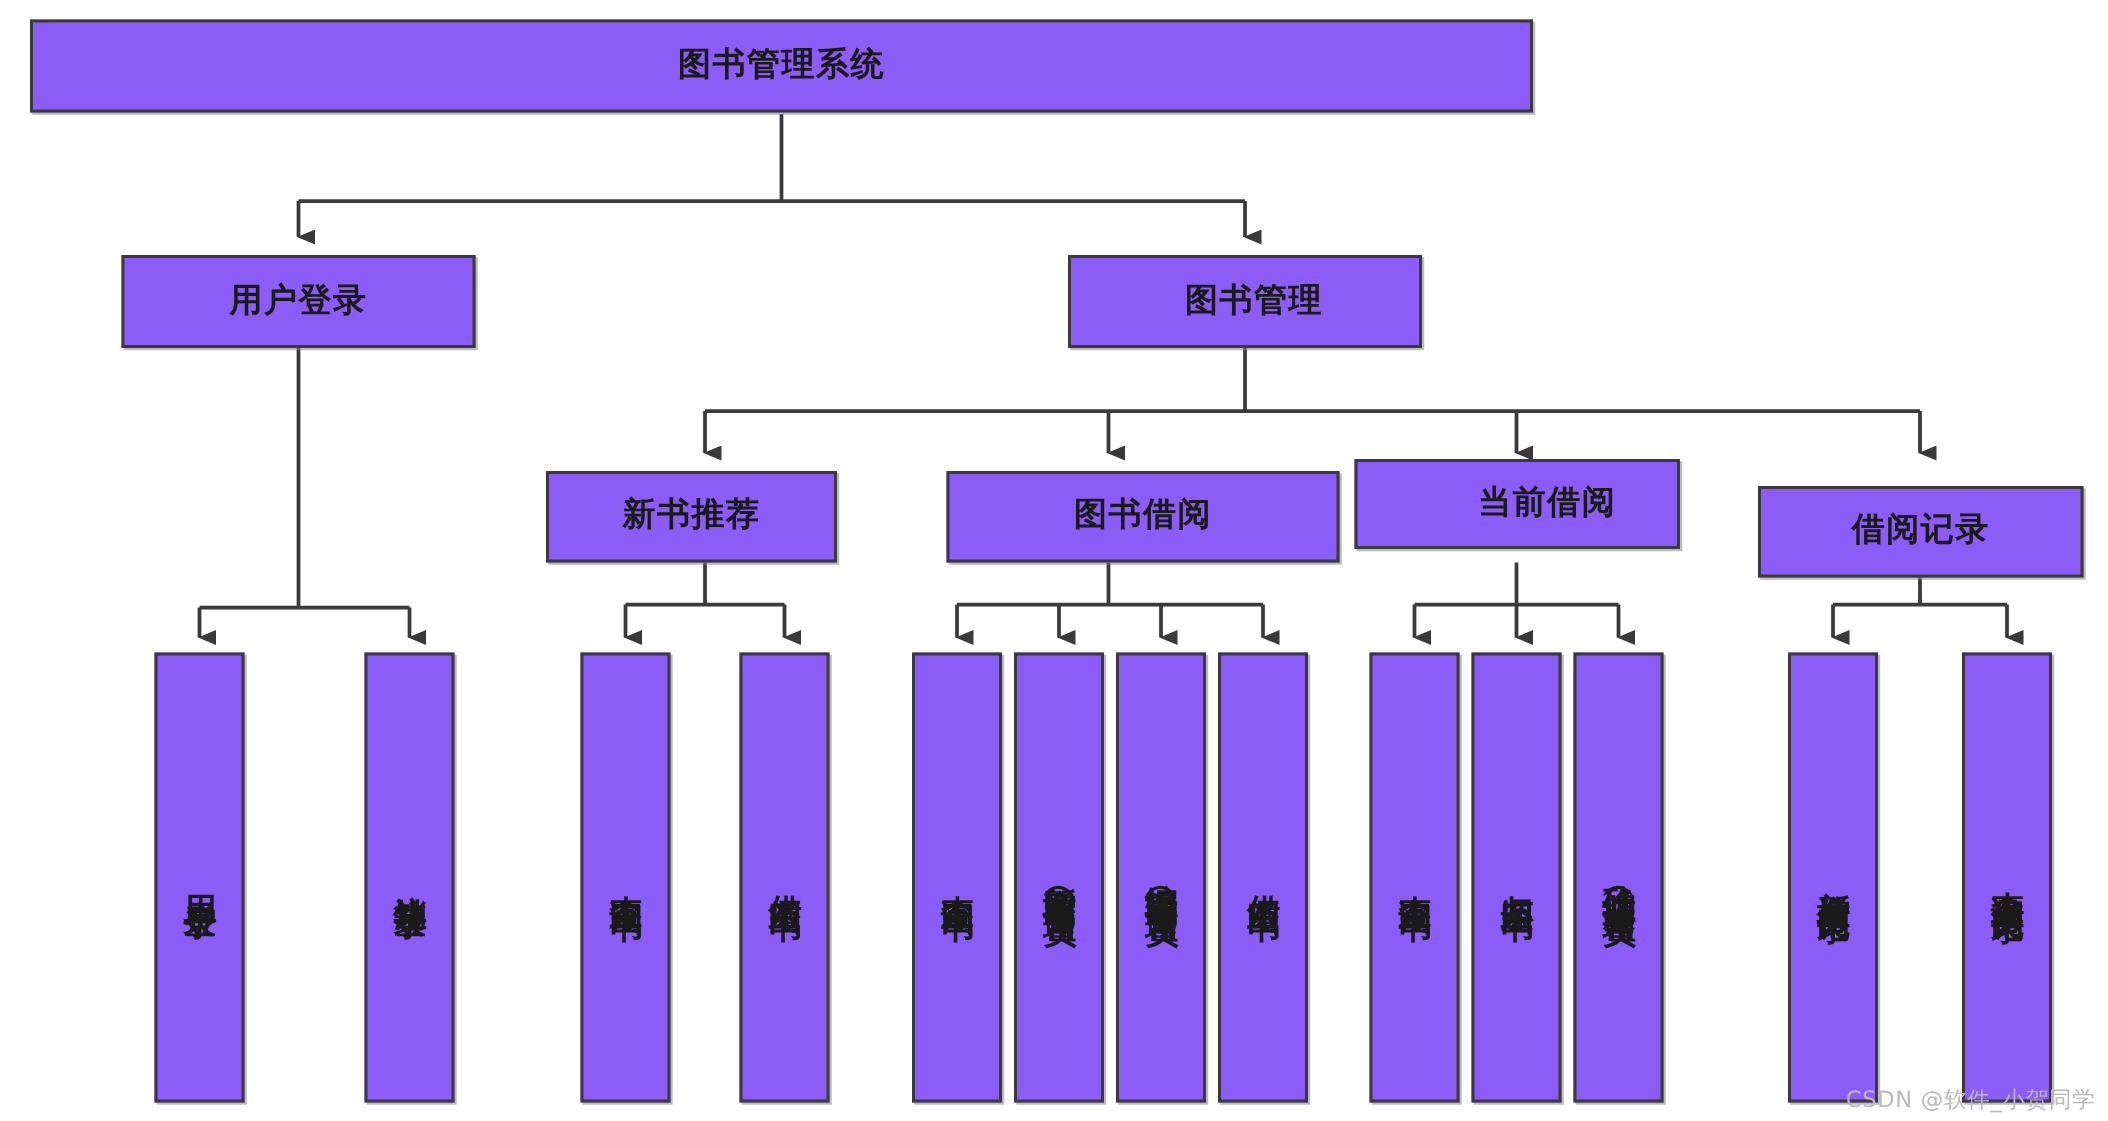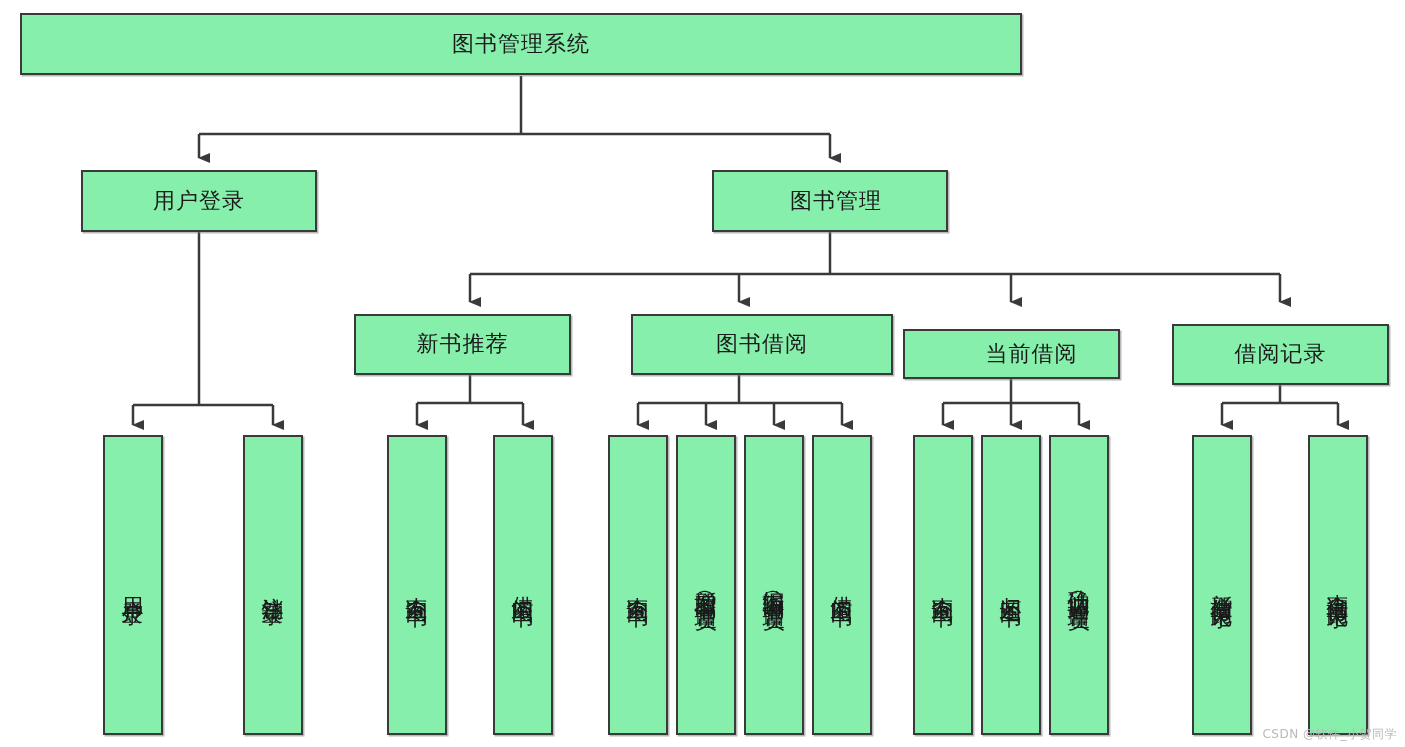--- a/index.html
+++ b/index.html
@@ -18,27 +18,28 @@
   #wires {
     position: absolute;
     left: 0; top: 0;
     width: 1405px;
     height: 747px;
     pointer-events: none;
   }
   .node {
     position: absolute;
     box-sizing: border-box;
-    background: #86efac;
+    background: #8b5cf6;
     border: 2.5px solid #3a3a3a;
     display: flex;
     align-items: center;
     justify-content: center;
     color: #1a1a1a;
     box-shadow: 1.5px 1.5px 0 rgba(130,130,130,0.55);
+    font-weight: bold;
   }
   .node.h {
     font-size: 22px;
     line-height: 1.2;
     letter-spacing: 1px;
   }
   .node.v {
     font-size: 22px;
     letter-spacing: 1px;
   }
@@ -55,21 +56,21 @@
     width: 100%;
     height: 100%;
     display: flex;
     align-items: center;
     justify-content: center;
   }
   #watermark {
     position: absolute;
     right: 8px;
     bottom: 4px;
-    font-size: 12px;
+    font-size: 15px;
     color: #b9b9b9;
     letter-spacing: 0.5px;
     white-space: nowrap;
     font-family: "DejaVu Sans", "Liberation Sans", sans-serif;
     margin-left: 24px;
   }
 </style>
 </head>
 <body>
 
@@ -123,23 +124,23 @@
       <path d="M1222,403 L1222,425" marker-end="url(#arrow)"></path>
       <path d="M1338,403 L1338,425" marker-end="url(#arrow)"></path>
     </g>
   </svg>
 
   <div class="node h" style="left:20px; top:13px; width:1002px; height:62px;">图书管理系统</div>
 
   <div class="node h" style="left:81px; top:170px; width:236px; height:62px;">用户登录</div>
   <div class="node h" style="left:712px; top:170px; width:236px; height:62px;padding-left:12px;">图书管理</div>
 
-  <div class="node h" style="left:354px; top:314px; width:217px; height:61px;text-align:center;">新书推荐</div>
+  <div class="node h" style="left:364px; top:314px; width:194px; height:61px;text-align:center;">新书推荐</div>
   <div class="node h" style="left:631px; top:314px; width:262px; height:61px;">图书借阅</div>
-  <div class="node h" style="left:903px; top:329px; width:217px; height:50px;padding-left:40px;">当前借阅</div>
+  <div class="node h" style="left:903px; top:306px; width:217px; height:60px;padding-left:40px;">当前借阅</div>
   <div class="node h" style="left:1172px; top:324px; width:217px; height:61px;">借阅记录</div>
 
   <div class="node v" style="left:103px; top:435px; width:60px; height:300px;">
     <span class="vinner">
         <span class="vtext">用户登录</span>
       </span>
   </div>
   <div class="node v" style="left:243px; top:435px; width:60px; height:300px;">
     <span class="vinner">
         <span class="vtext">注销登录</span>

